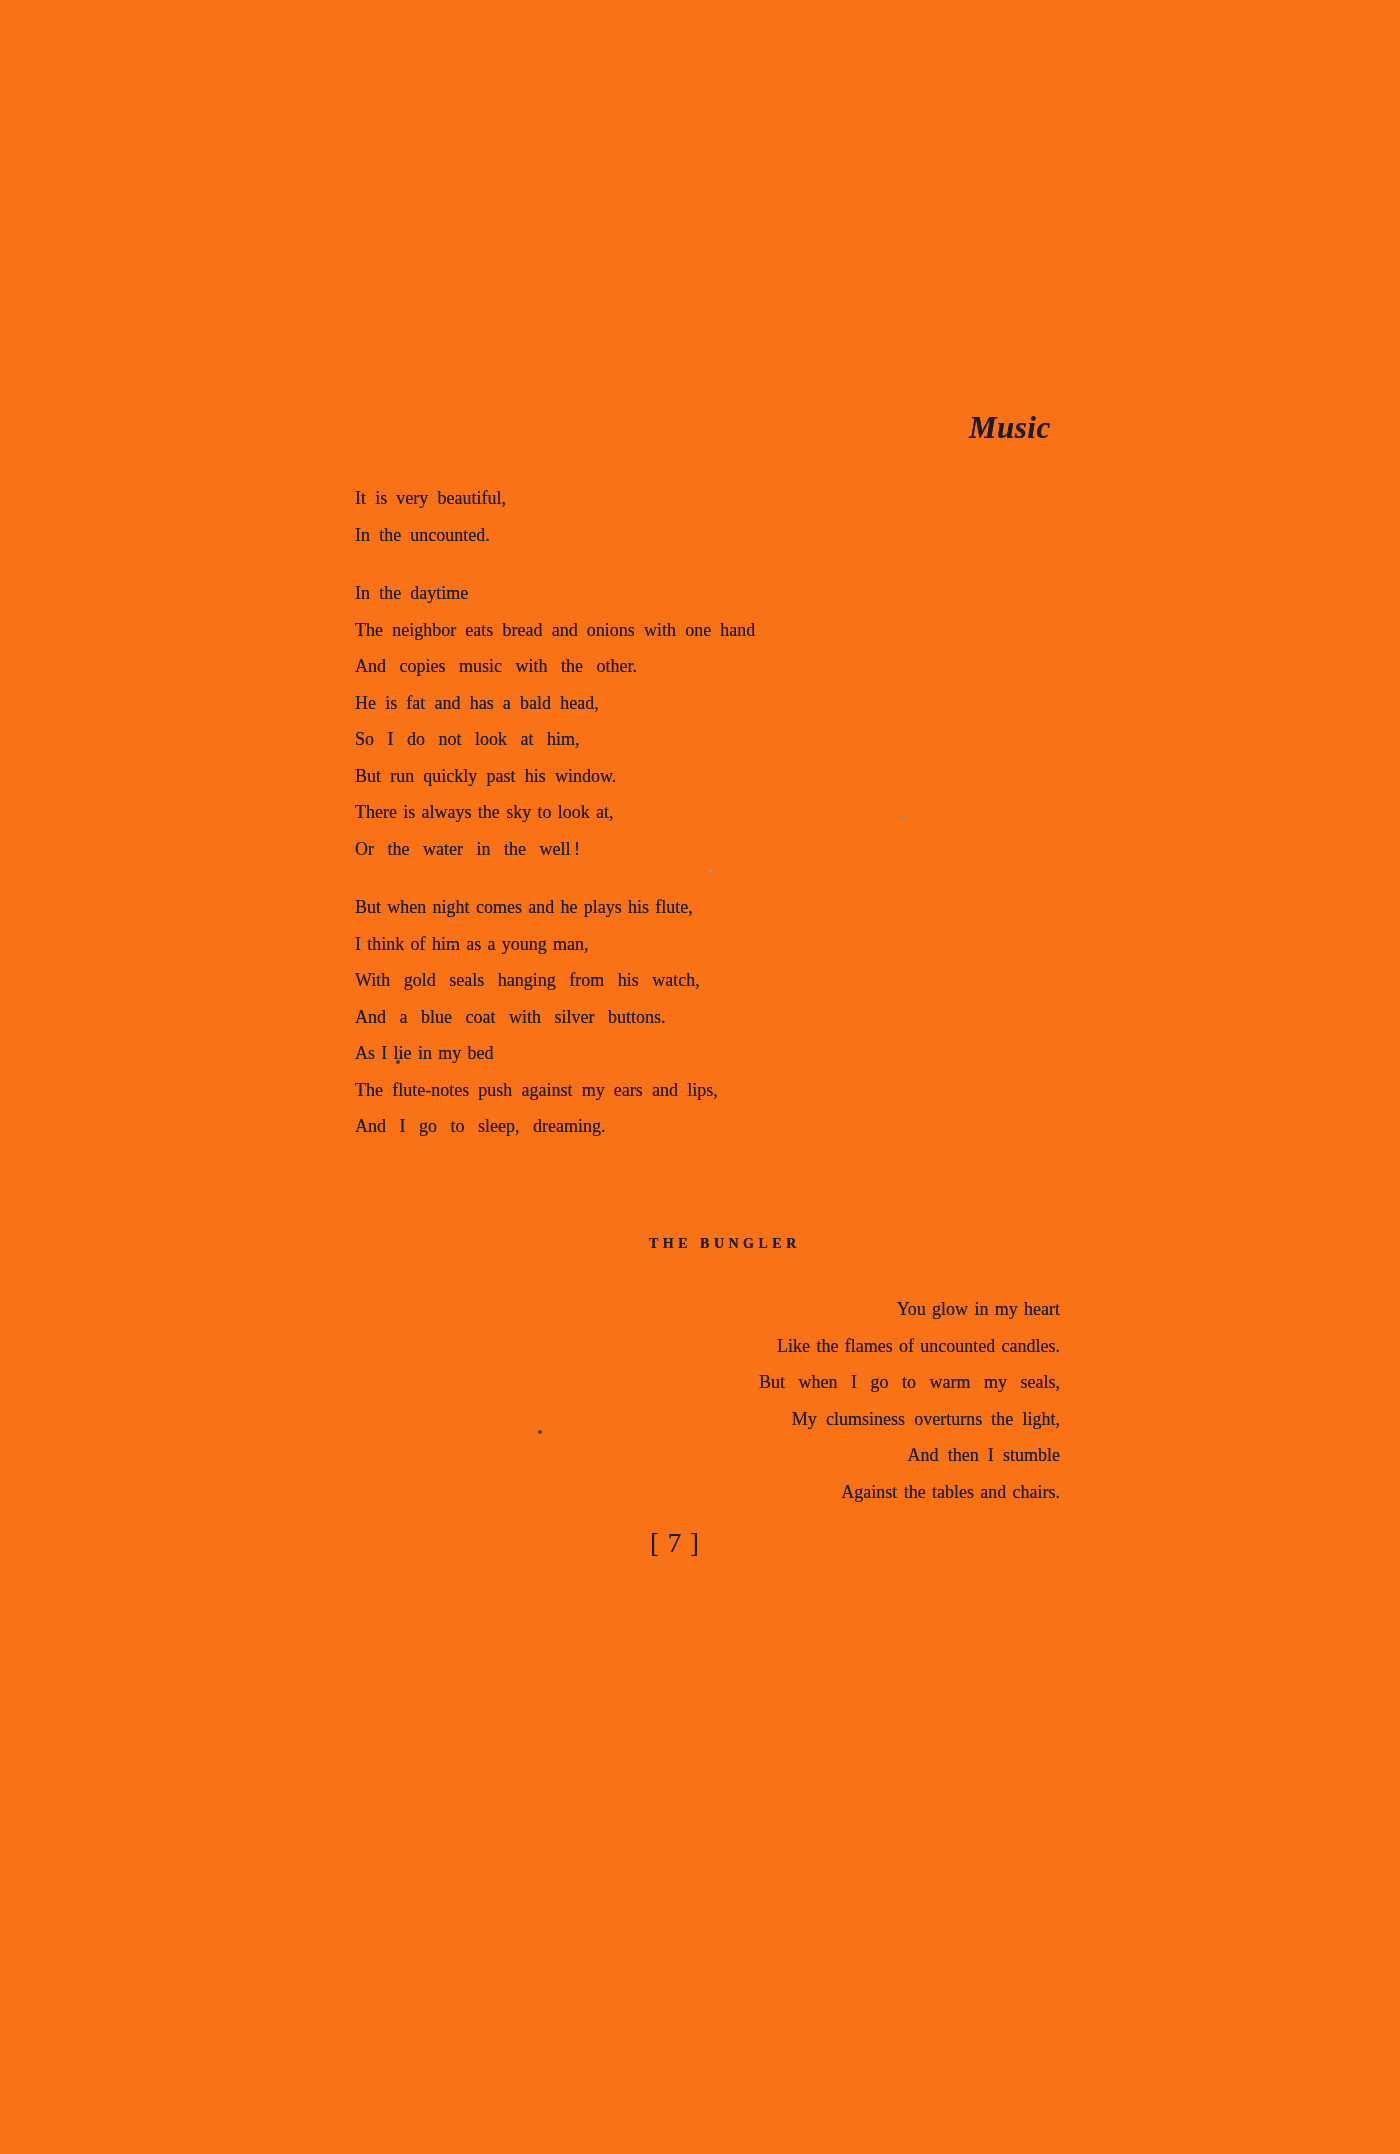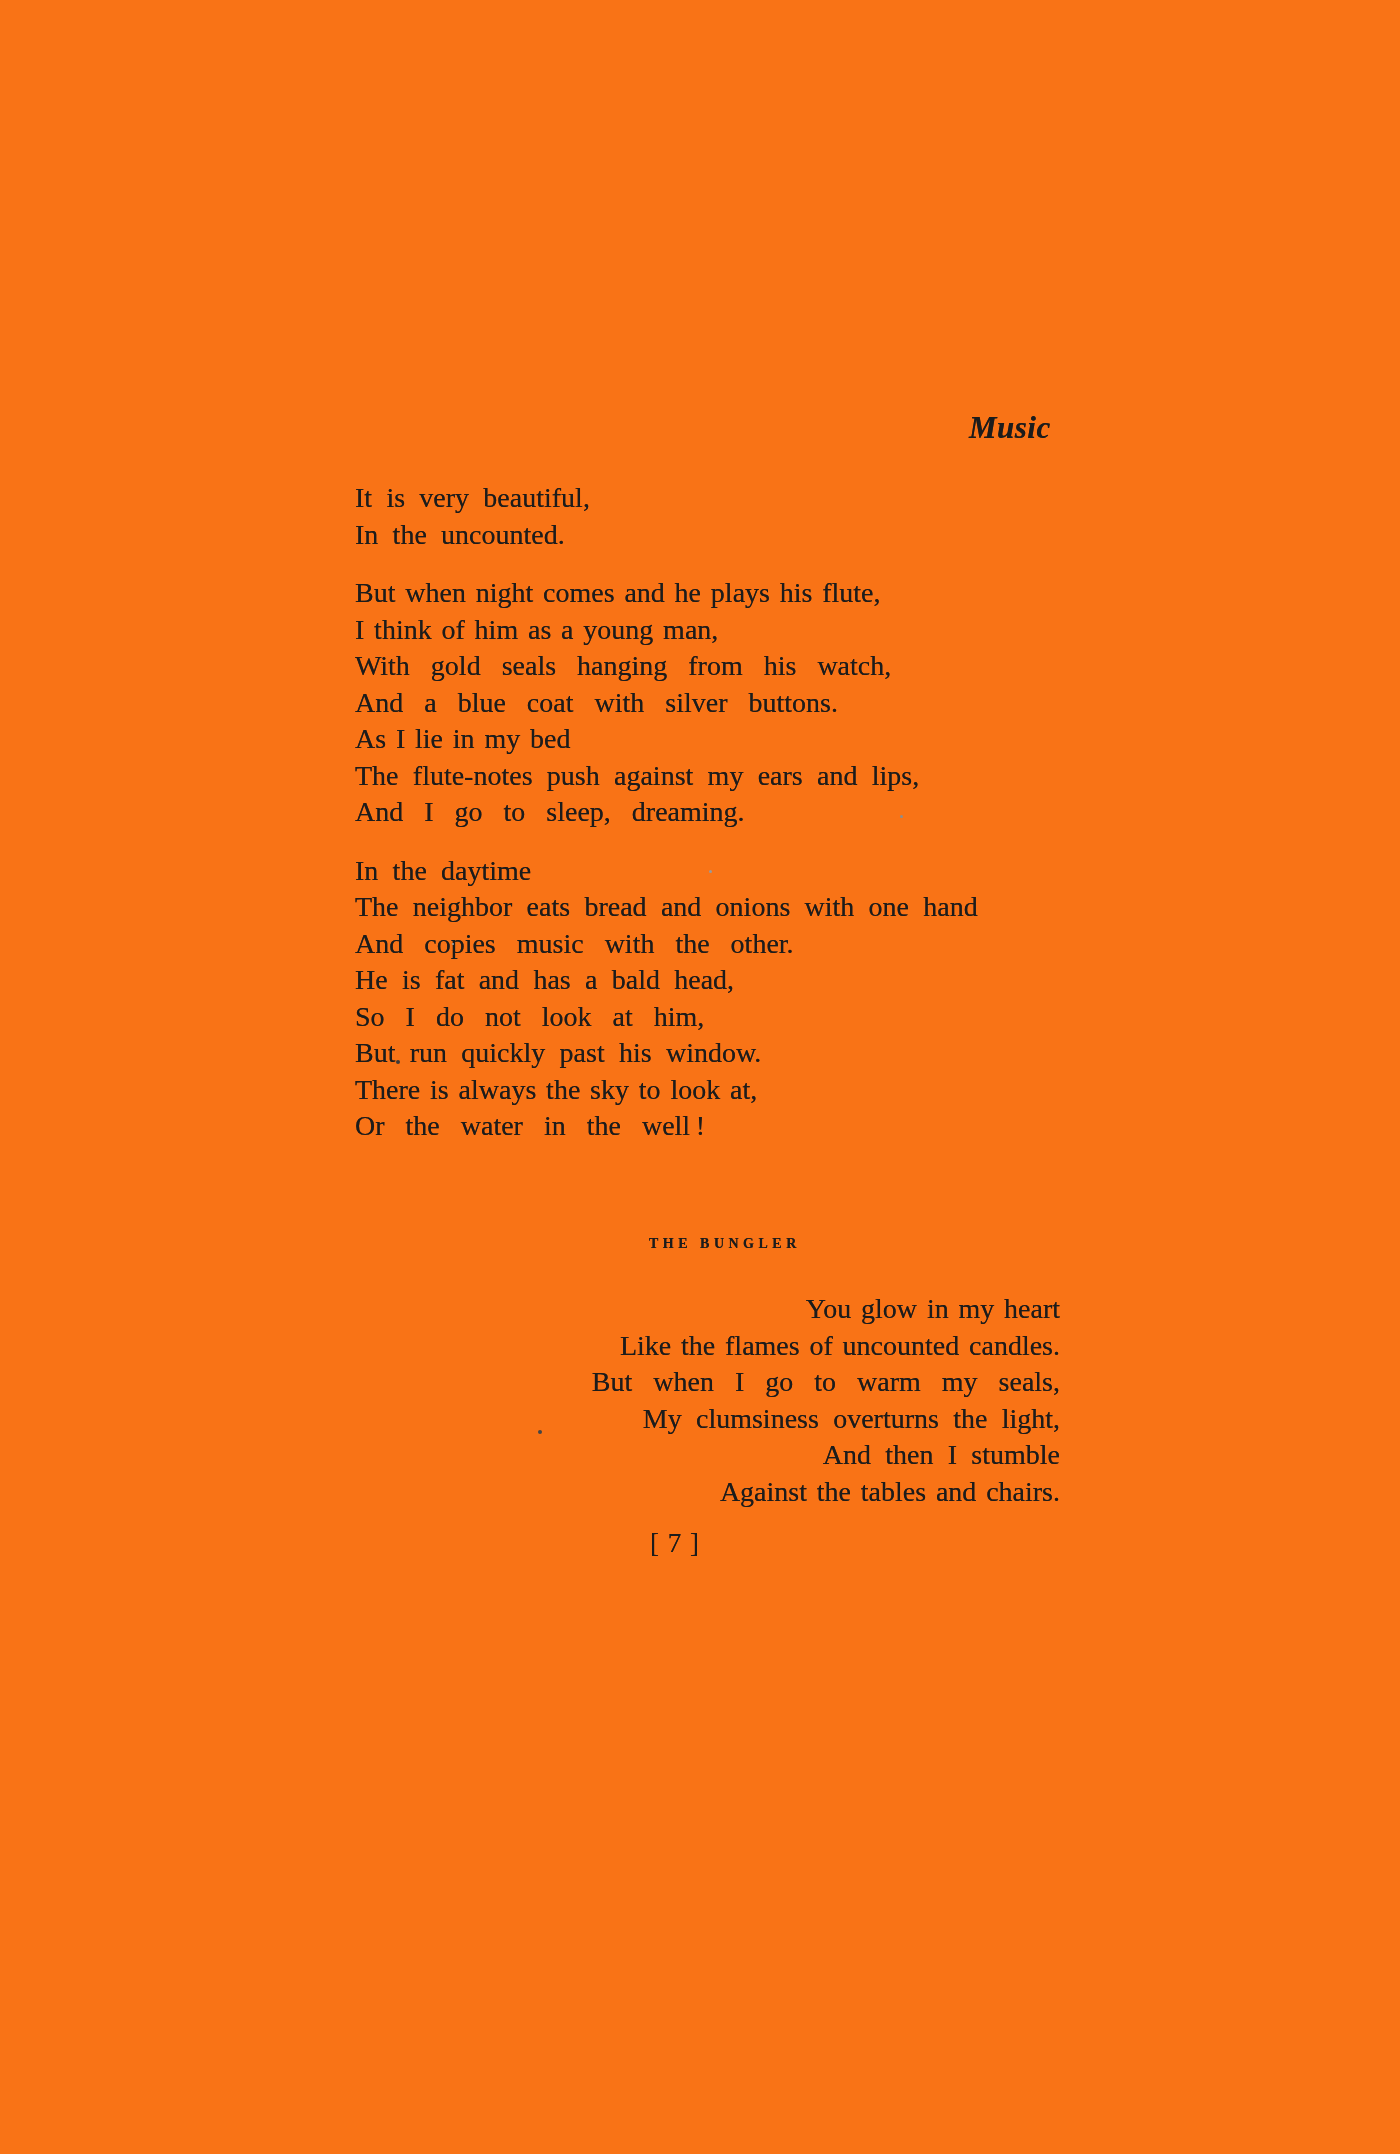--- a/index.html
+++ b/index.html
@@ -24,21 +24,21 @@
     left: 969px;
     top: 410px;
     font-style: italic;
     font-weight: 700;
     font-size: 31px;
     letter-spacing: 0.5px;
   }
 
   .poem {
     position: absolute;
-    font-size: 28px;
+    font-size: 18px;
     line-height: 36.5px;
   }
   .poem-music   { left: 355px; top: 480px;  width: 700px; }
   .poem-bungler { left: 440px; top: 1291px; width: 620px; text-align: right; }
 
   .stanza { margin-bottom: 22px; }
   .stanza:last-child { margin-bottom: 0; }
 
   .poem-line {
     white-space: pre;
@@ -82,37 +82,37 @@
 <div class="page" style="background: #f97316; color: rgb(28, 28, 28);">
 
   <div class="running-header">Music</div>
 
   <div class="poem poem-music">
       <div class="stanza">
         <div class="poem-line sp-m">It is very beautiful,</div>
         <div class="poem-line sp-m">In the uncounted.</div>
       </div>
       <div class="stanza">
-        <div class="poem-line">But when night comes and he plays his flute,</div>
-        <div class="poem-line">I think of him as a young man,</div>
-        <div class="poem-line sp-w">With gold seals hanging from his watch,</div>
-        <div class="poem-line sp-w">And a blue coat with silver buttons.</div>
-        <div class="poem-line">As I lie in my bed</div>
-        <div class="poem-line sp-m">The flute-notes push against my ears and lips,</div>
-        <div class="poem-line sp-w">And I go to sleep, dreaming.</div>
-      </div>
-      <div class="stanza">
         <div class="poem-line sp-m">In the daytime</div>
         <div class="poem-line sp-m">The neighbor eats bread and onions with one hand</div>
         <div class="poem-line sp-w">And copies music with the other.</div>
         <div class="poem-line sp-m">He is fat and has a bald head,</div>
         <div class="poem-line sp-w">So I do not look at him,</div>
         <div class="poem-line sp-m">But run quickly past his window.</div>
         <div class="poem-line">There is always the sky to look at,</div>
         <div class="poem-line sp-w">Or the water in the well !</div>
+      </div>
+      <div class="stanza">
+        <div class="poem-line">But when night comes and he plays his flute,</div>
+        <div class="poem-line">I think of him as a young man,</div>
+        <div class="poem-line sp-w">With gold seals hanging from his watch,</div>
+        <div class="poem-line sp-w">And a blue coat with silver buttons.</div>
+        <div class="poem-line">As I lie in my bed</div>
+        <div class="poem-line sp-m">The flute-notes push against my ears and lips,</div>
+        <div class="poem-line sp-w">And I go to sleep, dreaming.</div>
       </div>
     </div>
 
   <div class="poem-title">THE BUNGLER</div>
 
   <div class="poem poem-bungler">
       <div class="stanza">
         <div class="poem-line">You glow in my heart</div>
         <div class="poem-line">Like the flames of uncounted candles.</div>
         <div class="poem-line sp-w">But when I go to warm my seals,</div>

